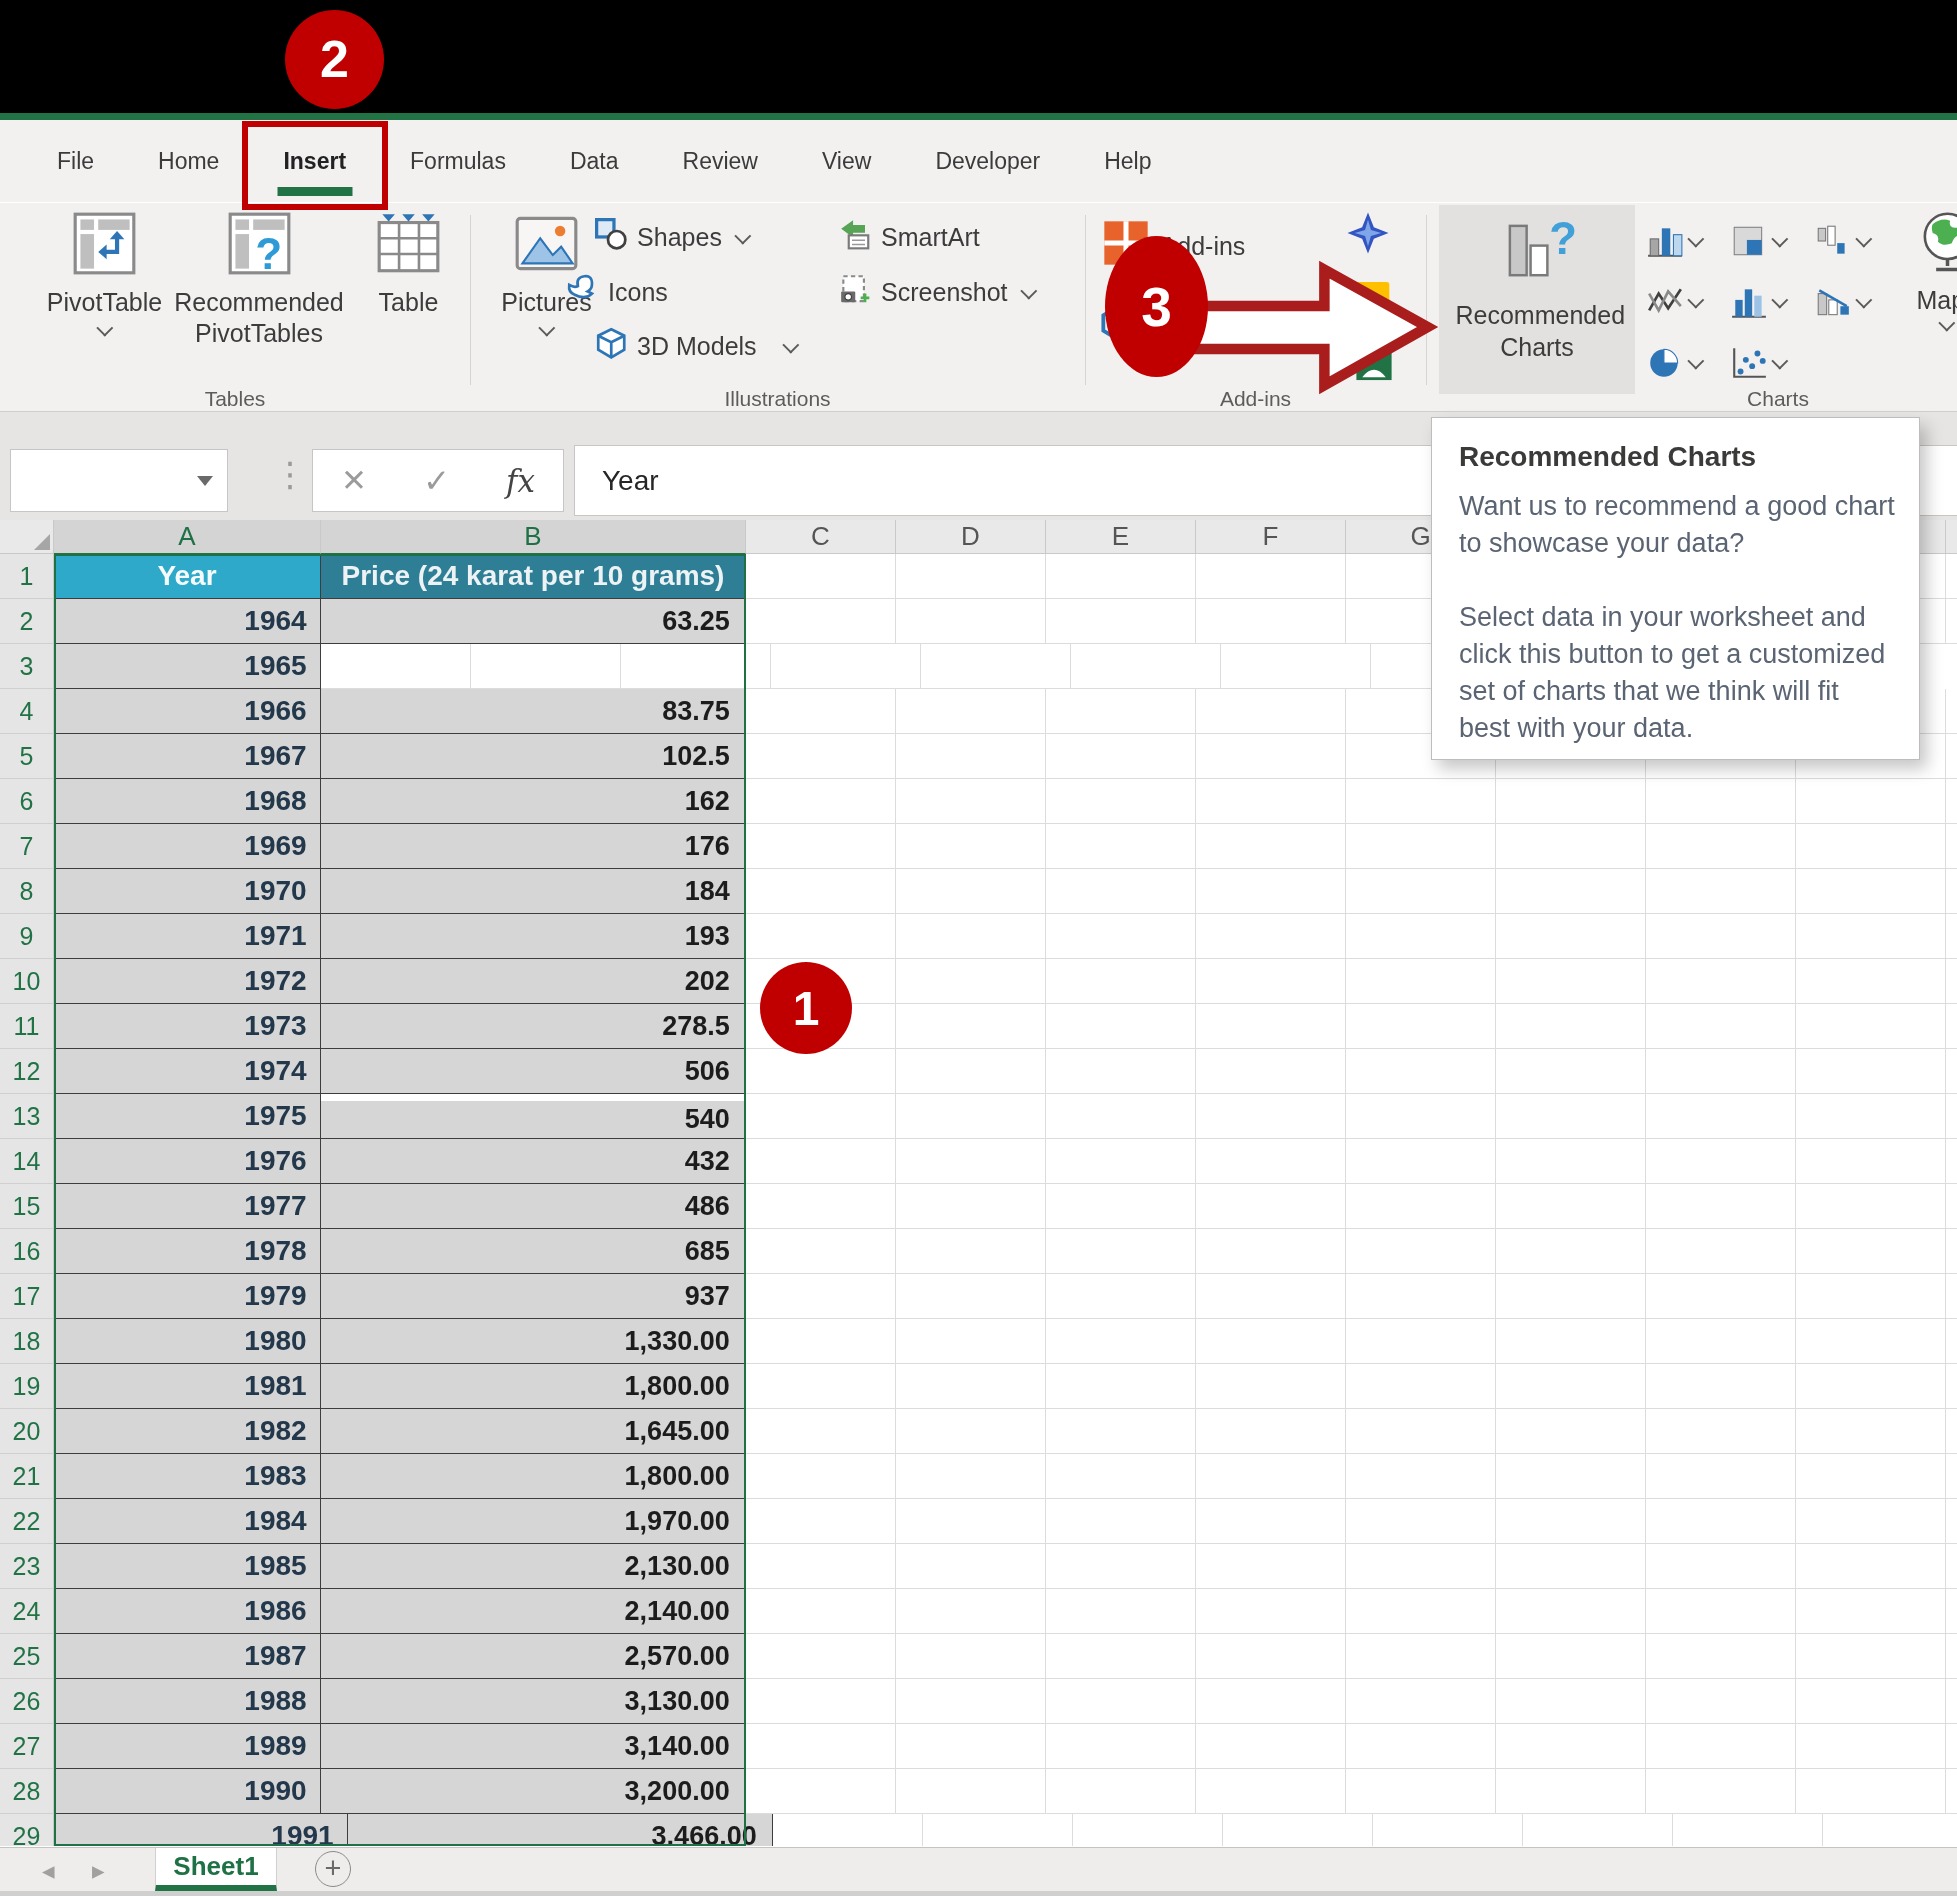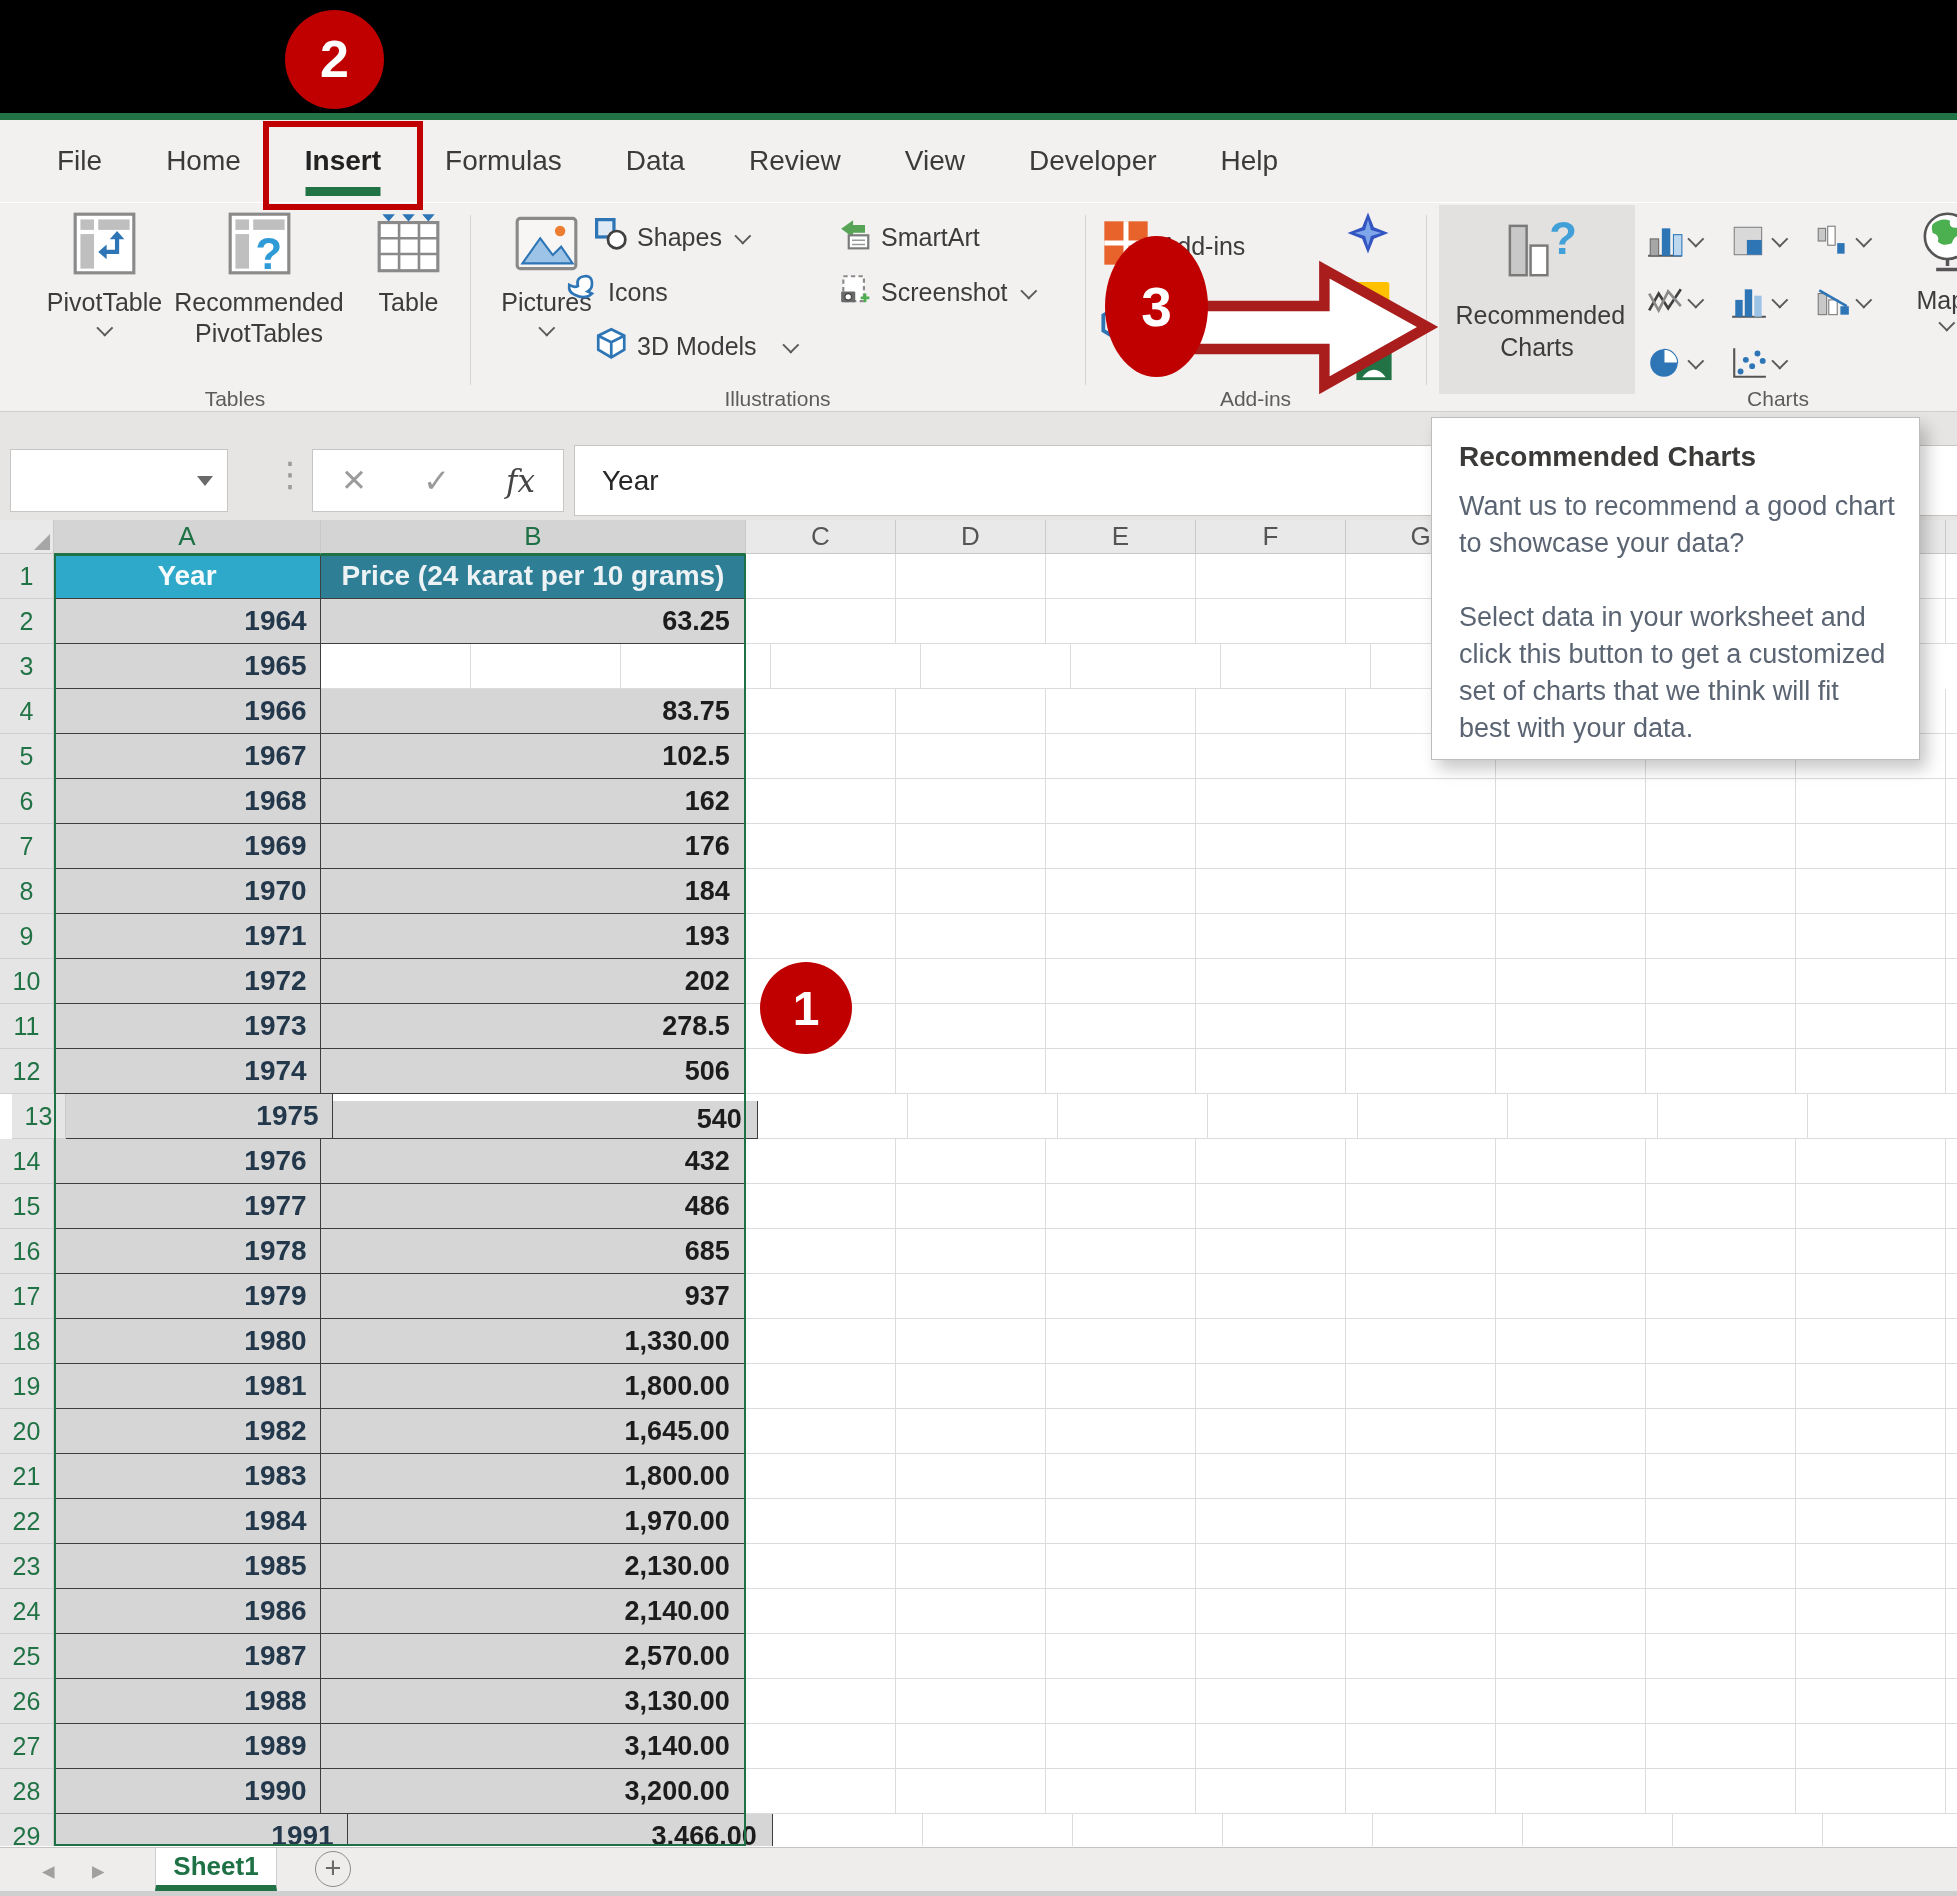--- a/index.html
+++ b/index.html
@@ -2,21 +2,21 @@
 <html><head>
 <meta charset="utf-8">
 <style>
   html,body{margin:0;padding:0;background:#fff;font-family:"Liberation Sans",sans-serif;}
   #app{position:relative;width:1958px;height:1896px;overflow:hidden;background:#fff;}
 
   
   .titlebar{position:absolute;left:0;top:0;width:1958px;height:113px;background:#000;}
   .greenline{position:absolute;left:0;top:113px;width:1958px;height:7.6px;background:#217346;}
   .tabsrow{position:absolute;left:0;top:120px;width:1958px;height:82px;background:#F3F1F0;display:flex;align-items:center;padding-left:25px;box-sizing:border-box;}
-  .tab{position:relative;padding:3px 32px;font-size:28px;color:#3b3b3b;height:100%;display:flex;align-items:center;white-space:nowrap;}
+  .tab{position:relative;padding:3px 32px;font-size:23px;color:#3b3b3b;height:100%;display:flex;align-items:center;white-space:nowrap;}
   .tab.active{font-weight:bold;color:#222;}
   .insert-frame{position:absolute;left:-9.6px;right:-9.6px;top:3.8px;bottom:-4.8px;border:6.7px solid #C00000;z-index:30;}
   .insert-underline{position:absolute;bottom:8.6px;left:50%;transform:translateX(-50%);width:75px;height:9.6px;background:#217346;}
 
   
   .ribbon{position:absolute;left:0;top:203px;width:1958px;height:209px;background:#F3F1F0;border-bottom:1px solid #D0CECC;box-sizing:border-box;}
   .vsep{position:absolute;top:11.5px;height:170px;width:1px;background:#D6D4D2;}
   .grouplabel{position:absolute;top:184px;font-size:21px;color:#5E5C5A;text-align:center;}
   .lbtn{position:absolute;top:6.7px;display:flex;flex-direction:column;align-items:center;gap:3.8px;font-size:25px;color:#3c3c3c;text-align:center;line-height:31px;}
   .sbtn{position:absolute;display:flex;align-items:center;gap:9.6px;font-size:25px;color:#3c3c3c;white-space:nowrap;}
@@ -501,21 +501,21 @@
         <div class="g-cell" style="width: 150px;"></div>
         <div class="g-cell" style="width: 150px;"></div>
         <div class="g-cell" style="width: 150px;"></div>
         <div class="g-cell" style="width: 150px;"></div>
         <div class="g-cell" style="width: 150px;"></div>
         <div class="g-cell" style="width: 150px;"></div>
         <div class="g-cell" style="width: 150px;"></div>
         <div class="g-cell" style="width: 150px;"></div>
         <div class="g-cell" style="width: 150px;"></div>
       </div>
-      <div class="g-row" style="height: 45px; padding-left: 12px;">
+      <div class="g-row" style="height: 45px;">
         <div class="gut">13</div>
         <div class="cell-a sel-y" style="width: 267px;">1975</div>
         <div class="cell-b sel-p" style="width: 425px; margin-top: 7px;">540</div>
         <div class="g-cell" style="width: 150px;"></div>
         <div class="g-cell" style="width: 150px;"></div>
         <div class="g-cell" style="width: 150px;"></div>
         <div class="g-cell" style="width: 150px;"></div>
         <div class="g-cell" style="width: 150px;"></div>
         <div class="g-cell" style="width: 150px;"></div>
         <div class="g-cell" style="width: 150px;"></div>

